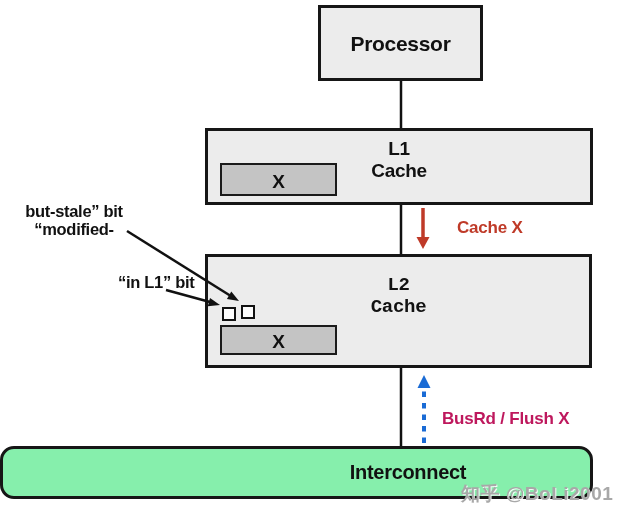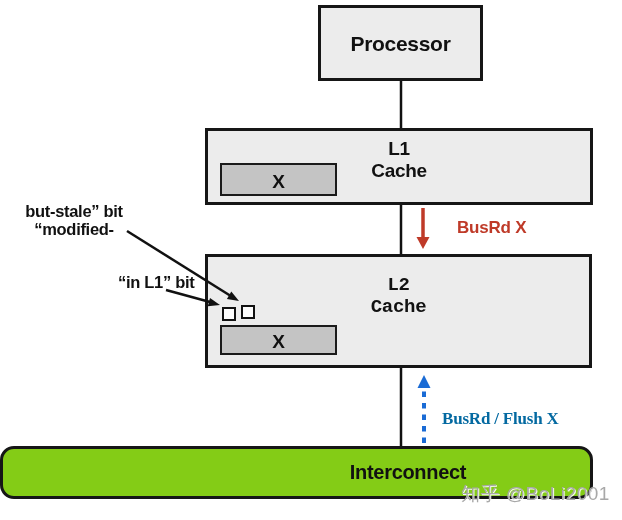--- a/index.html
+++ b/index.html
@@ -20,34 +20,34 @@
   .xblock{
     position:absolute;box-sizing:border-box;background:#c4c4c4;
     border:2px solid #1a1a1a;display:flex;align-items:center;justify-content:center;
     font-weight:700;font-size:19px;color:#111;padding-top:4px;
   }
   .bit-square{
     position:absolute;box-sizing:border-box;width:14px;height:14px;
     background:#fcfcfc;border:2.5px solid #111;
   }
   .interconnect{
-    background:#84cc16;border-radius:14px;
+    background:#86efac;border-radius:14px;
   }
   .flow-label{
     position:absolute;font-weight:700;font-size:17px;letter-spacing:-0.2px;white-space:nowrap;
   }
   .flush{color:#bf3a28;}
-  .busrd{color:#0369a1;font-family:Liberation Serif, serif;}
+  .busrd{color:#be185d;}
   .annotation{
     position:absolute;font-weight:700;font-size:16.5px;line-height:18px;
     color:#111;text-align:center;letter-spacing:-0.3px;white-space:nowrap;
   }
   .overlay{position:absolute;left:0;top:0;pointer-events:none;}
   .watermark{
-    position:absolute;left:461px;top:481px;font-size:19px;font-weight:400;
+    position:absolute;left:461px;top:481px;font-size:19px;font-weight:700;
     color:#a8a8a8;text-shadow:1px 1px 0 rgba(255,255,255,0.9);
     letter-spacing:0.5px;white-space:nowrap;
   }
 </style>
 </head>
 <body>
 
 <div class="canvas">
 
   <div class="box" style="left:318px;top:5px;width:165px;height:76px;">
@@ -55,21 +55,21 @@
   </div>
 
   <div class="box" style="left:205px;top:128px;width:388px;height:77px;">
     <div class="box-label cache-label" style="top:7px;">
       <div>L1</div>
       <div>Cache</div>
     </div>
     <div class="xblock" style="left:12px;top:32px;width:117px;height:33px;">X</div>
   </div>
 
-  <div class="flow-label flush" style="left:457px;top:218px;">BusRd X</div>
+  <div class="flow-label flush" style="left:457px;top:218px;">Cache X</div>
 
   <div class="box" style="left:205px;top:254px;width:387px;height:114px;">
     <div class="box-label cache-label" style="top:17px;font-family:Liberation Mono, monospace;">
       <div>L2</div>
       <div>Cache</div>
     </div>
     <div class="bit-square" style="left:14px;top:50px;"></div>
     <div class="bit-square" style="left:33px;top:48px;"></div>
     <div class="xblock" style="left:12px;top:68px;width:117px;height:30px;">X</div>
   </div>

